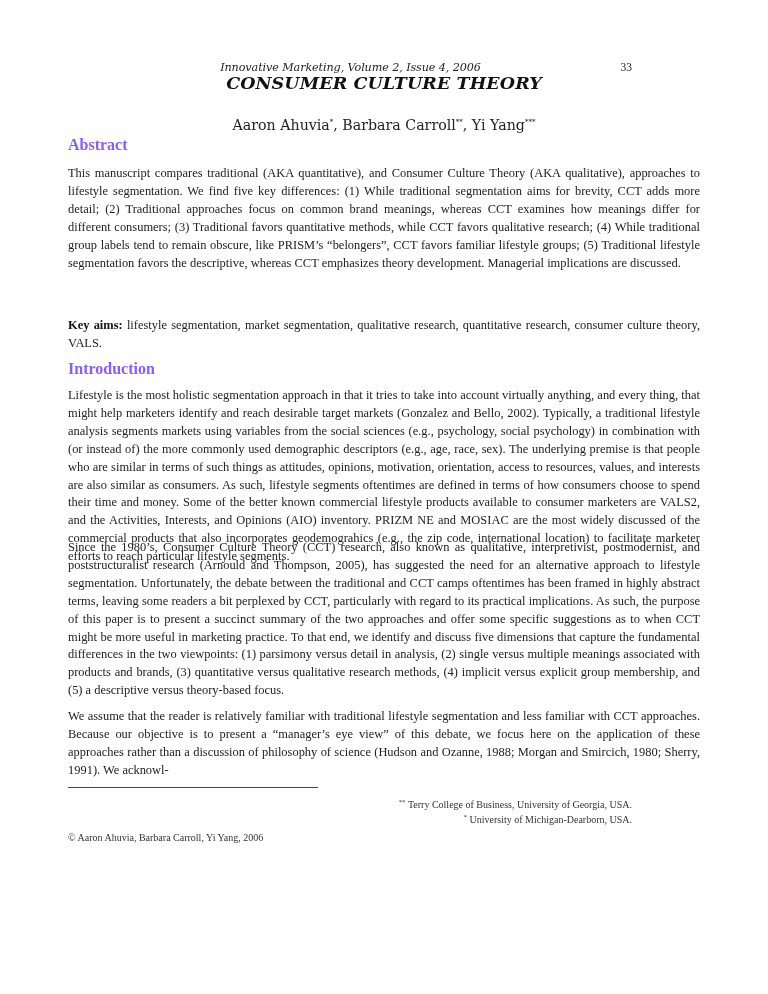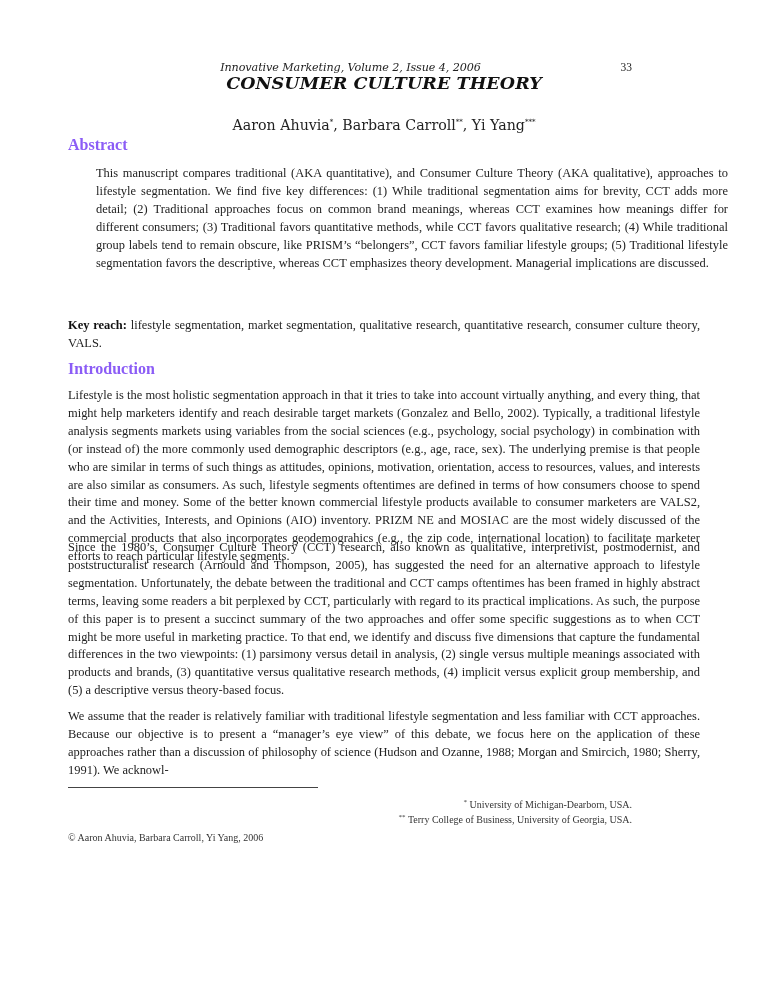--- a/index.html
+++ b/index.html
@@ -12,21 +12,21 @@
   .pagenum { position:absolute; right:68px; top:0; font-size:11.5px; color:#222; }
   .title { position:absolute; top:73px; left:0; width:632px; text-align:center;
            font-family:"DejaVu Serif", serif; font-weight:bold; font-size:17.5px; line-height:21px; color:#111; letter-spacing:0.1px;font-style:italic; }
   .authors { position:absolute; top:117px; left:0; width:632px; text-align:center;
              font-family:"DejaVu Serif", serif; font-size:14.2px; color:#222; }
   .authors sup { font-size:7px; vertical-align:super; }
   h2 { margin:0; font-family:"Liberation Serif", serif; font-weight:bold; color:#8b5cf6; }
   .abstract-h { position:absolute; top:136px; left:0; font-size:16px; }
   .para { position:absolute; left:0; width:632px; font-size:12.45px; line-height:17.9px;
           text-align:justify; color:#222; hyphens:manual; margin:0; }
-  .abstract-body { top:165px;margin-left:28px; }
+  .abstract-body { top:165px; }
   .keywords { top:317px; }
   .keywords b { color:#111; }
   .intro-h { position:absolute; top:360px; left:0; font-size:16px; }
   .p1 { top:387px; }
   .p2 { top:539px; }
   .p3 { top:708px; }
   .fn-rule { position:absolute; top:787px; left:0; width:250px; height:0; border-top:1px solid #444; }
   .footnotes { position:absolute; top:796px; right:68px; text-align:right; font-size:10px; line-height:13px; color:#333; }
   .footnotes sup { font-size:7px; }
   .copyright { position:absolute; top:832px; left:0; font-size:10px; color:#333; }
@@ -45,28 +45,28 @@
     <span>CONSUMER CULTURE THEORY</span><br>
   </h1>
 
   <div class="authors">
     <span>Aaron Ahuvia</span><sup>*</sup><span>, </span><span>Barbara Carroll</span><sup>**</sup><span>, </span><span>Yi Yang</span><sup>***</sup>
   </div>
 
   <h2 class="abstract-h">Abstract</h2>
   <p class="para abstract-body">This manuscript compares traditional (AKA quantitative), and Consumer Culture Theory (AKA qualitative), approaches to lifestyle segmentation. We find five key differences: (1) While tradi­tional segmentation aims for brevity, CCT adds more detail; (2) Traditional approaches focus on common brand meanings, whereas CCT examines how meanings differ for different consumers; (3) Traditional favors quantitative methods, while CCT favors qualitative research; (4) While tra­ditional group labels tend to remain obscure, like PRISM’s “belongers”, CCT favors familiar life­style groups; (5) Traditional lifestyle segmentation favors the descriptive, whereas CCT empha­sizes theory development. Managerial implications are discussed.</p>
 
-  <p class="para keywords"><b>Key reach:</b><span> lifestyle segmentation, market segmentation, qualitative research, quantitative re­search, consumer culture theory, VALS.</span></p>
+  <p class="para keywords"><b>Key aims:</b><span> lifestyle segmentation, market segmentation, qualitative research, quantitative re­search, consumer culture theory, VALS.</span></p>
 
   <h2 class="intro-h">Introduction</h2>
   <p class="para p1">Lifestyle is the most holistic segmentation approach in that it tries to take into account virtually any­thing, and every thing, that might help marketers identify and reach desirable target markets (Gon­zalez and Bello, 2002). Typically, a traditional lifestyle analysis segments markets using variables from the social sciences (e.g., psychology, social psychology) in combination with (or instead of) the more commonly used demographic descriptors (e.g., age, race, sex). The underlying premise is that people who are similar in terms of such things as attitudes, opinions, motivation, orientation, access to resources, values, and interests are also similar as consumers. As such, lifestyle segments often­times are defined in terms of how consumers choose to spend their time and money. Some of the better known commercial lifestyle products available to consumer marketers are VALS2, and the Activities, Interests, and Opinions (AIO) inventory. PRIZM NE and MOSIAC are the most widely discussed of the commercial products that also incorporates geodemograhics (e.g., the zip code, in­ternational location) to facilitate marketer efforts to reach particular lifestyle segments.</p>
   <p class="para p2">Since the 1980’s, Consumer Culture Theory (CCT) research, also known as qualitative, interpre­tivist, postmodernist, and poststructuralist research (Arnould and Thompson, 2005), has suggested the need for an alternative approach to lifestyle segmentation. Unfortunately, the debate between the traditional and CCT camps oftentimes has been framed in highly abstract terms, leaving some readers a bit perplexed by CCT, particularly with regard to its practical implications. As such, the purpose of this paper is to present a succinct summary of the two approaches and offer some spe­cific suggestions as to when CCT might be more useful in marketing practice. To that end, we identify and discuss five dimensions that capture the fundamental differences in the two view­points: (1) parsimony versus detail in analysis, (2) single versus multiple meanings associated with products and brands, (3) quantitative versus qualitative research methods, (4) implicit versus ex­plicit group membership, and (5) a descriptive versus theory-based focus.</p>
   <p class="para p3">We assume that the reader is relatively familiar with traditional lifestyle segmentation and less familiar with CCT approaches. Because our objective is to present a “manager’s eye view” of this debate, we focus here on the application of these approaches rather than a discussion of philosophy of science (Hudson and Ozanne, 1988; Morgan and Smircich, 1980; Sherry, 1991). We acknowl-</p>
 
   <div class="fn-rule"></div>
 
   <div class="footnotes">
+    <div><sup>**</sup><span> Terry College of Business, University of Georgia, USA.</span></div>
     <div><sup>*</sup><span> University of Michigan-Dearborn, USA.</span></div>
-    <div><sup>**</sup><span> Terry College of Business, University of Georgia, USA.</span></div>
   </div>
 
   <div class="copyright">© Aaron Ahuvia, Barbara Carroll, Yi Yang, 2006</div>
 </div>
 
 </body></html>

